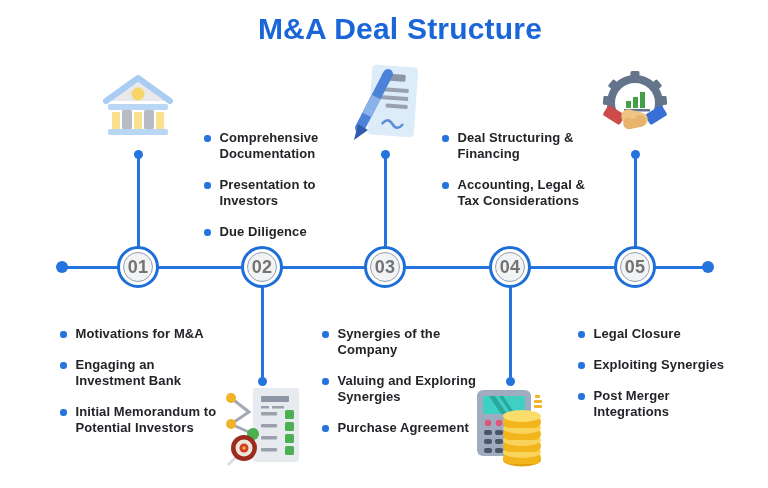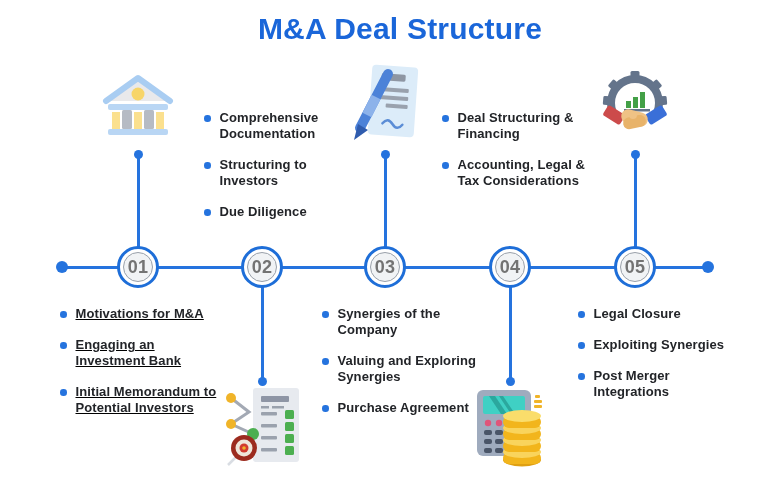--- a/index.html
+++ b/index.html
@@ -36,22 +36,22 @@
   .cdot.bottom{top:377px;}
   .dx1{left:134px;} .dx2{left:258px;} .dx3{left:381px;} .dx4{left:506px;} .dx5{left:631px;}
   
   .icon{position:absolute;}
   .icon-bank{left:96px;top:72px;}
   .icon-contract{left:346px;top:60px;}
   .icon-handshake{left:600px;top:71px;}
   .icon-checklist{left:219px;top:386px;}
   .icon-calc{left:469px;top:386px;}
   
-  .list{position:absolute;}
-  .list1{left:60px;top:306px;width:190px;text-decoration:underline;}
+  .list{position:absolute;margin-top:20px;}
+  .list1{left:60px;top:306px;width:190px;}
   .list2{left:204px;top:110px;width:170px;}
   .list3{left:322px;top:306px;width:185px;}
   .list4{left:442px;top:110px;width:185px;}
   .list5{left:578px;top:306px;width:175px;}
   .item{display:flex;gap:9px;margin-bottom:15px;}
   .bullet{flex:none;width:6.5px;height:6.5px;border-radius:50%;background:#2573de;margin-top:5px;}
   .item-text{
     font-size:13px;line-height:16px;font-weight:700;color:#222428;
     white-space:pre-line;letter-spacing:.1px;
   }
@@ -216,21 +216,21 @@
   </div>
 
   <div class="list list2">
     <div class="item">
       <span class="bullet"></span>
       <span class="item-text">Comprehensive
 Documentation</span>
     </div>
     <div class="item">
       <span class="bullet"></span>
-      <span class="item-text">Structuring to
+      <span class="item-text">Presentation to
 Investors</span>
     </div>
     <div class="item">
       <span class="bullet"></span>
       <span class="item-text">Due Diligence</span>
     </div>
   </div>
 
   <div class="list list3">
     <div class="item">

